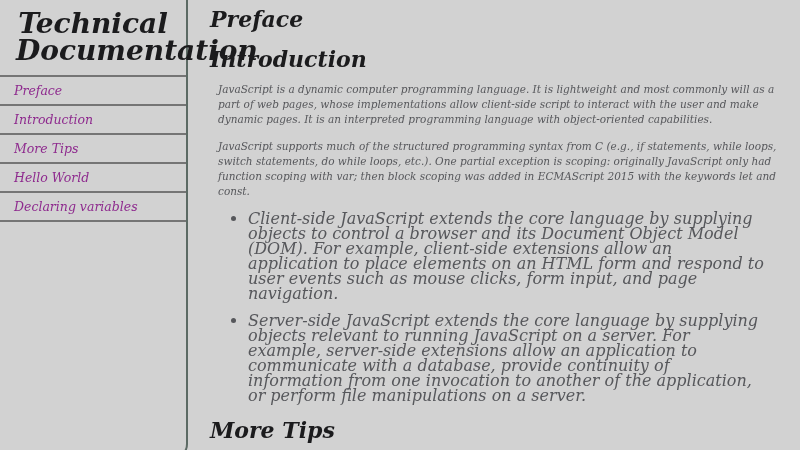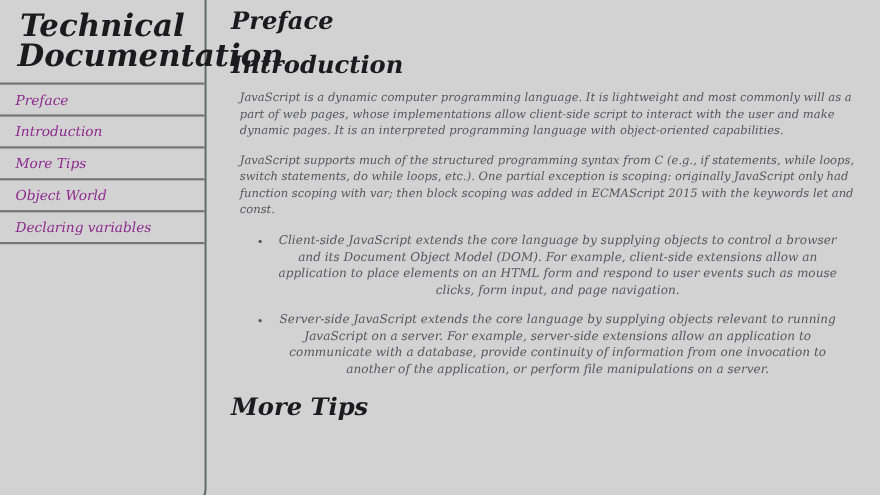--- a/index.html
+++ b/index.html
@@ -59,39 +59,38 @@
     font-size: 10.5px;
     line-height: 15px;
     color: #56575b;
     margin: 0 2px 12px 8px;
   }
   .content ul {
     margin: 0 0 10px 8px;
     padding-left: 30px;
   }
   .content li {
-    font-size: 11px;
+    font-size: 16px;
     line-height: 15px;
     color: #56575b;
     margin-bottom: 12px;
     padding-right: 24px;
-    text-align: center;
   }
   .content li::marker { color: #56575b; }
 </style>
 </head>
 <body>
 
 <aside class="sidebar">
   <header class="sidebar-title">Technical Documentation</header>
   <nav>
     <a class="nav-item">Preface</a>
     <a class="nav-item">Introduction</a>
     <a class="nav-item">More Tips</a>
-    <a class="nav-item">Object World</a>
+    <a class="nav-item">Hello World</a>
     <a class="nav-item">Declaring variables</a>
   </nav>
 </aside>
 
 <main class="content">
 
   <section>
     <h1>Preface</h1>
   </section>
 

